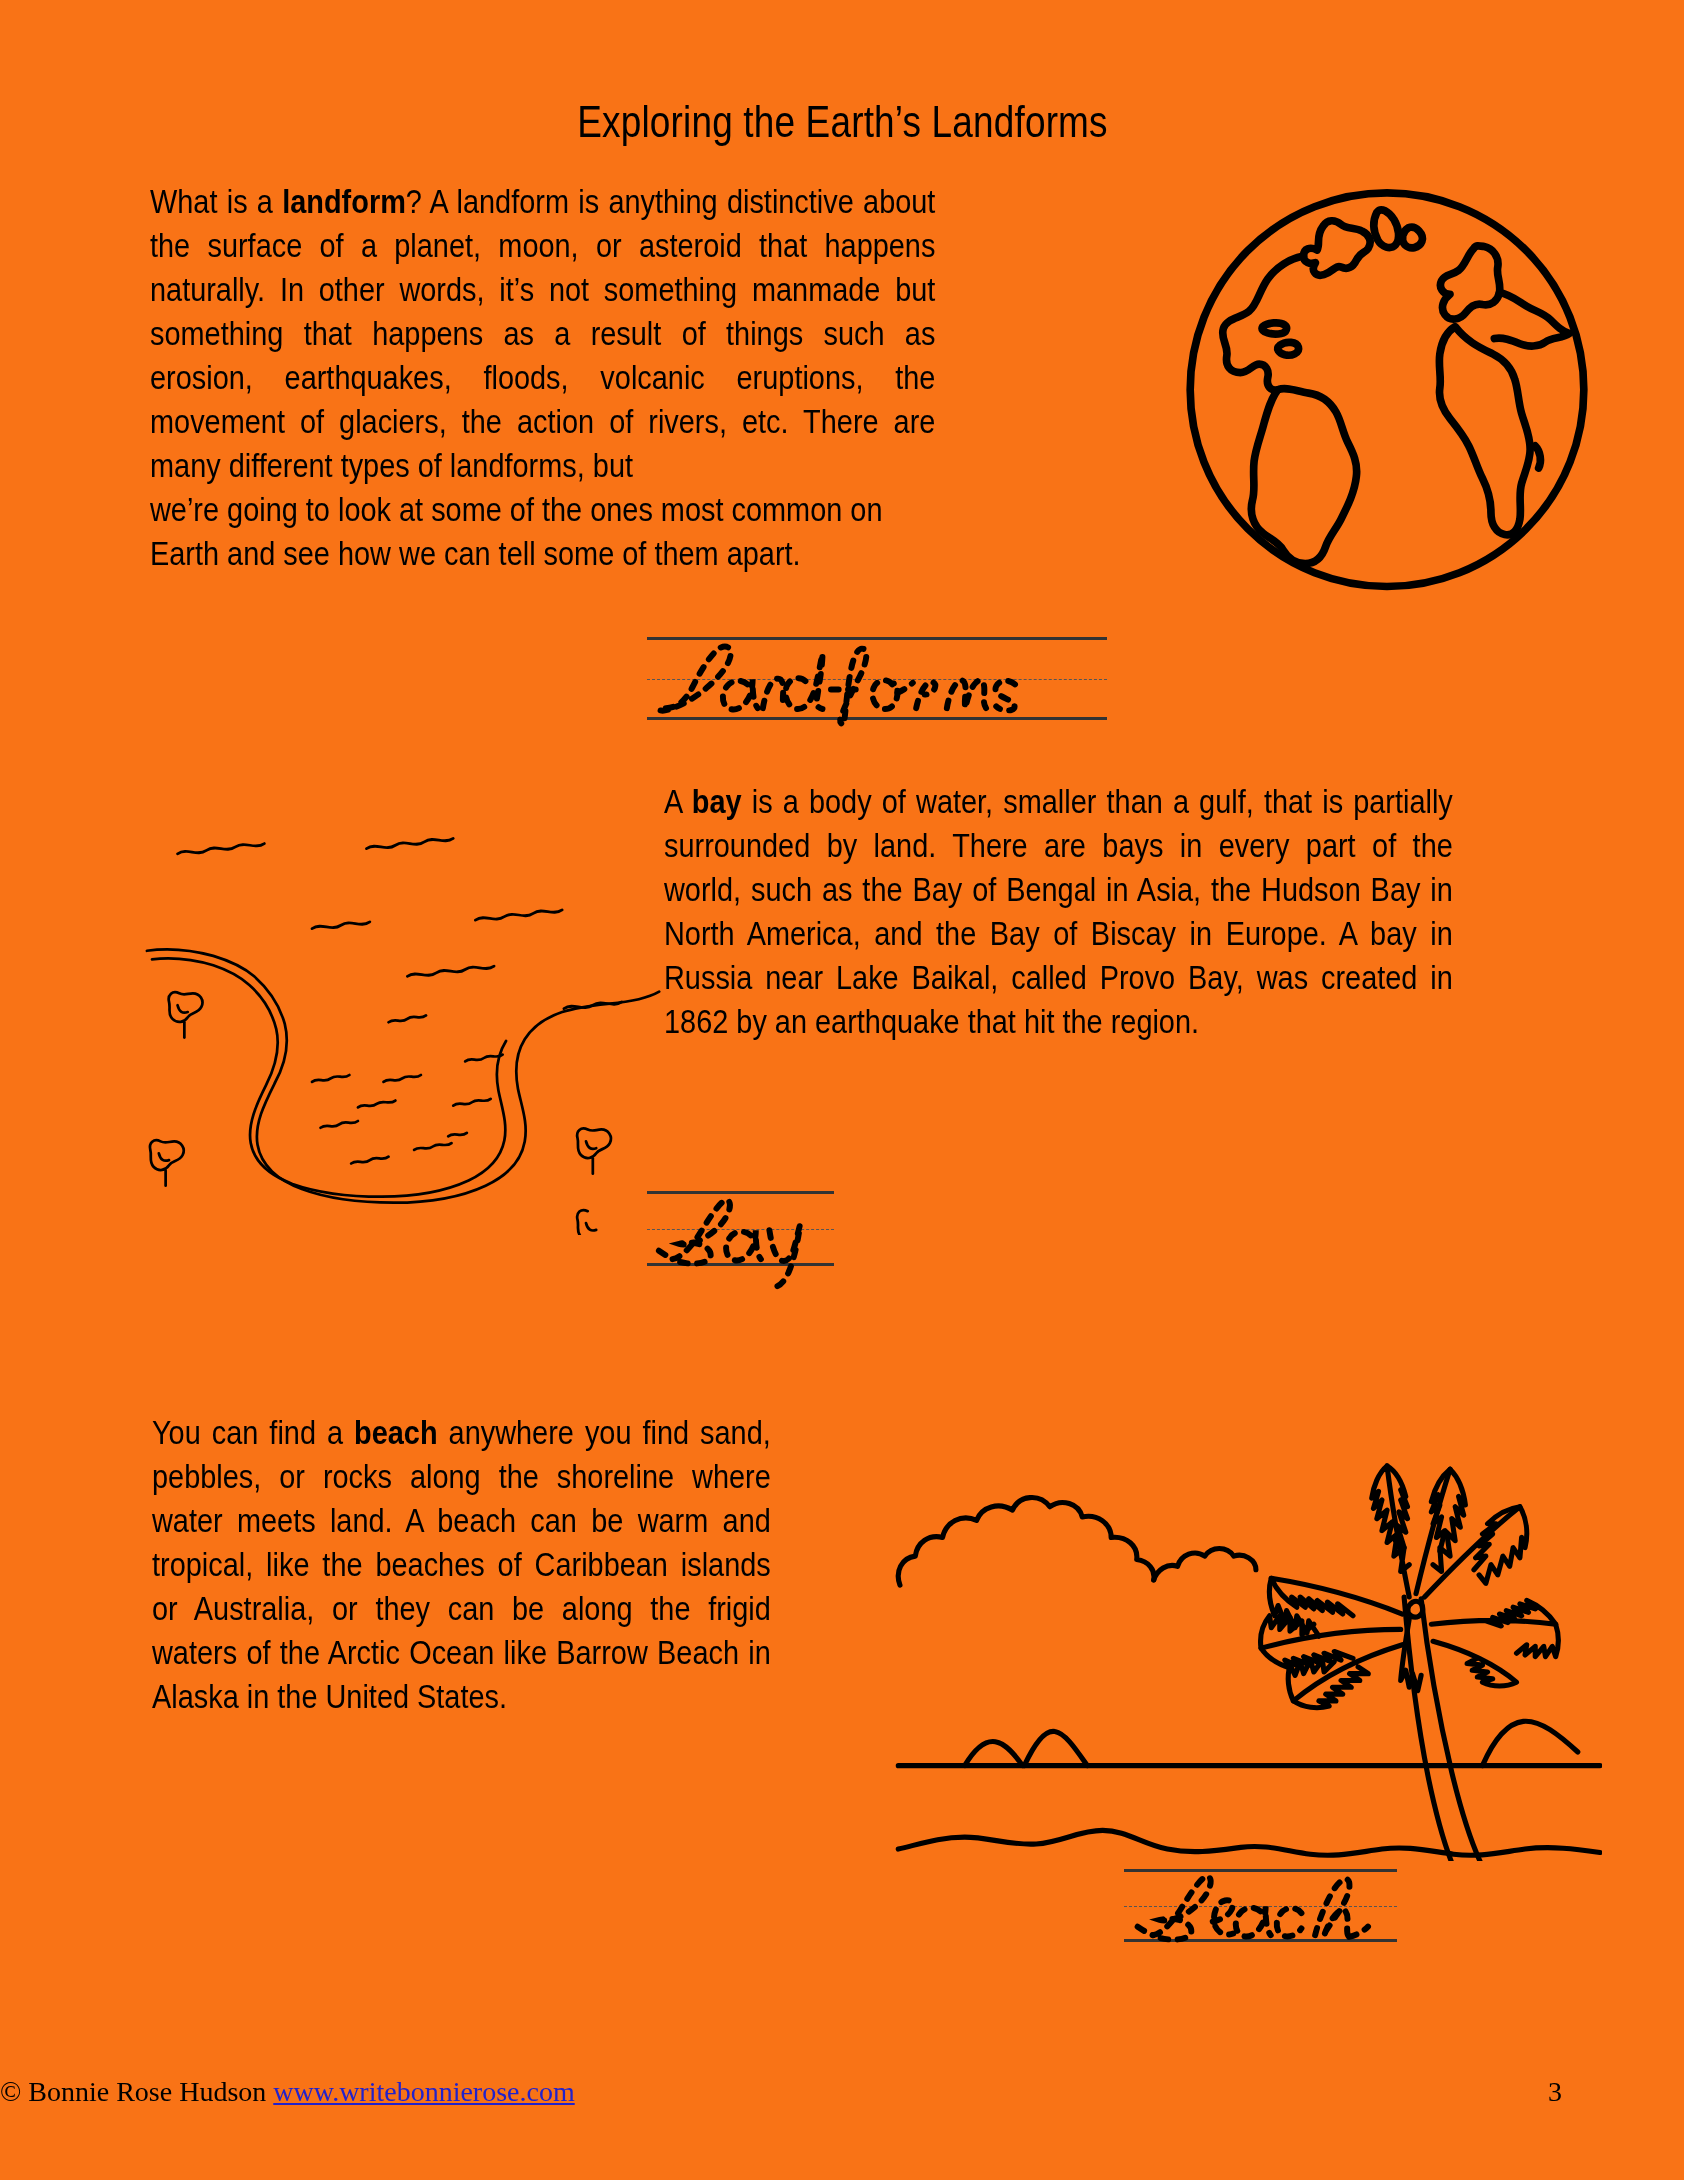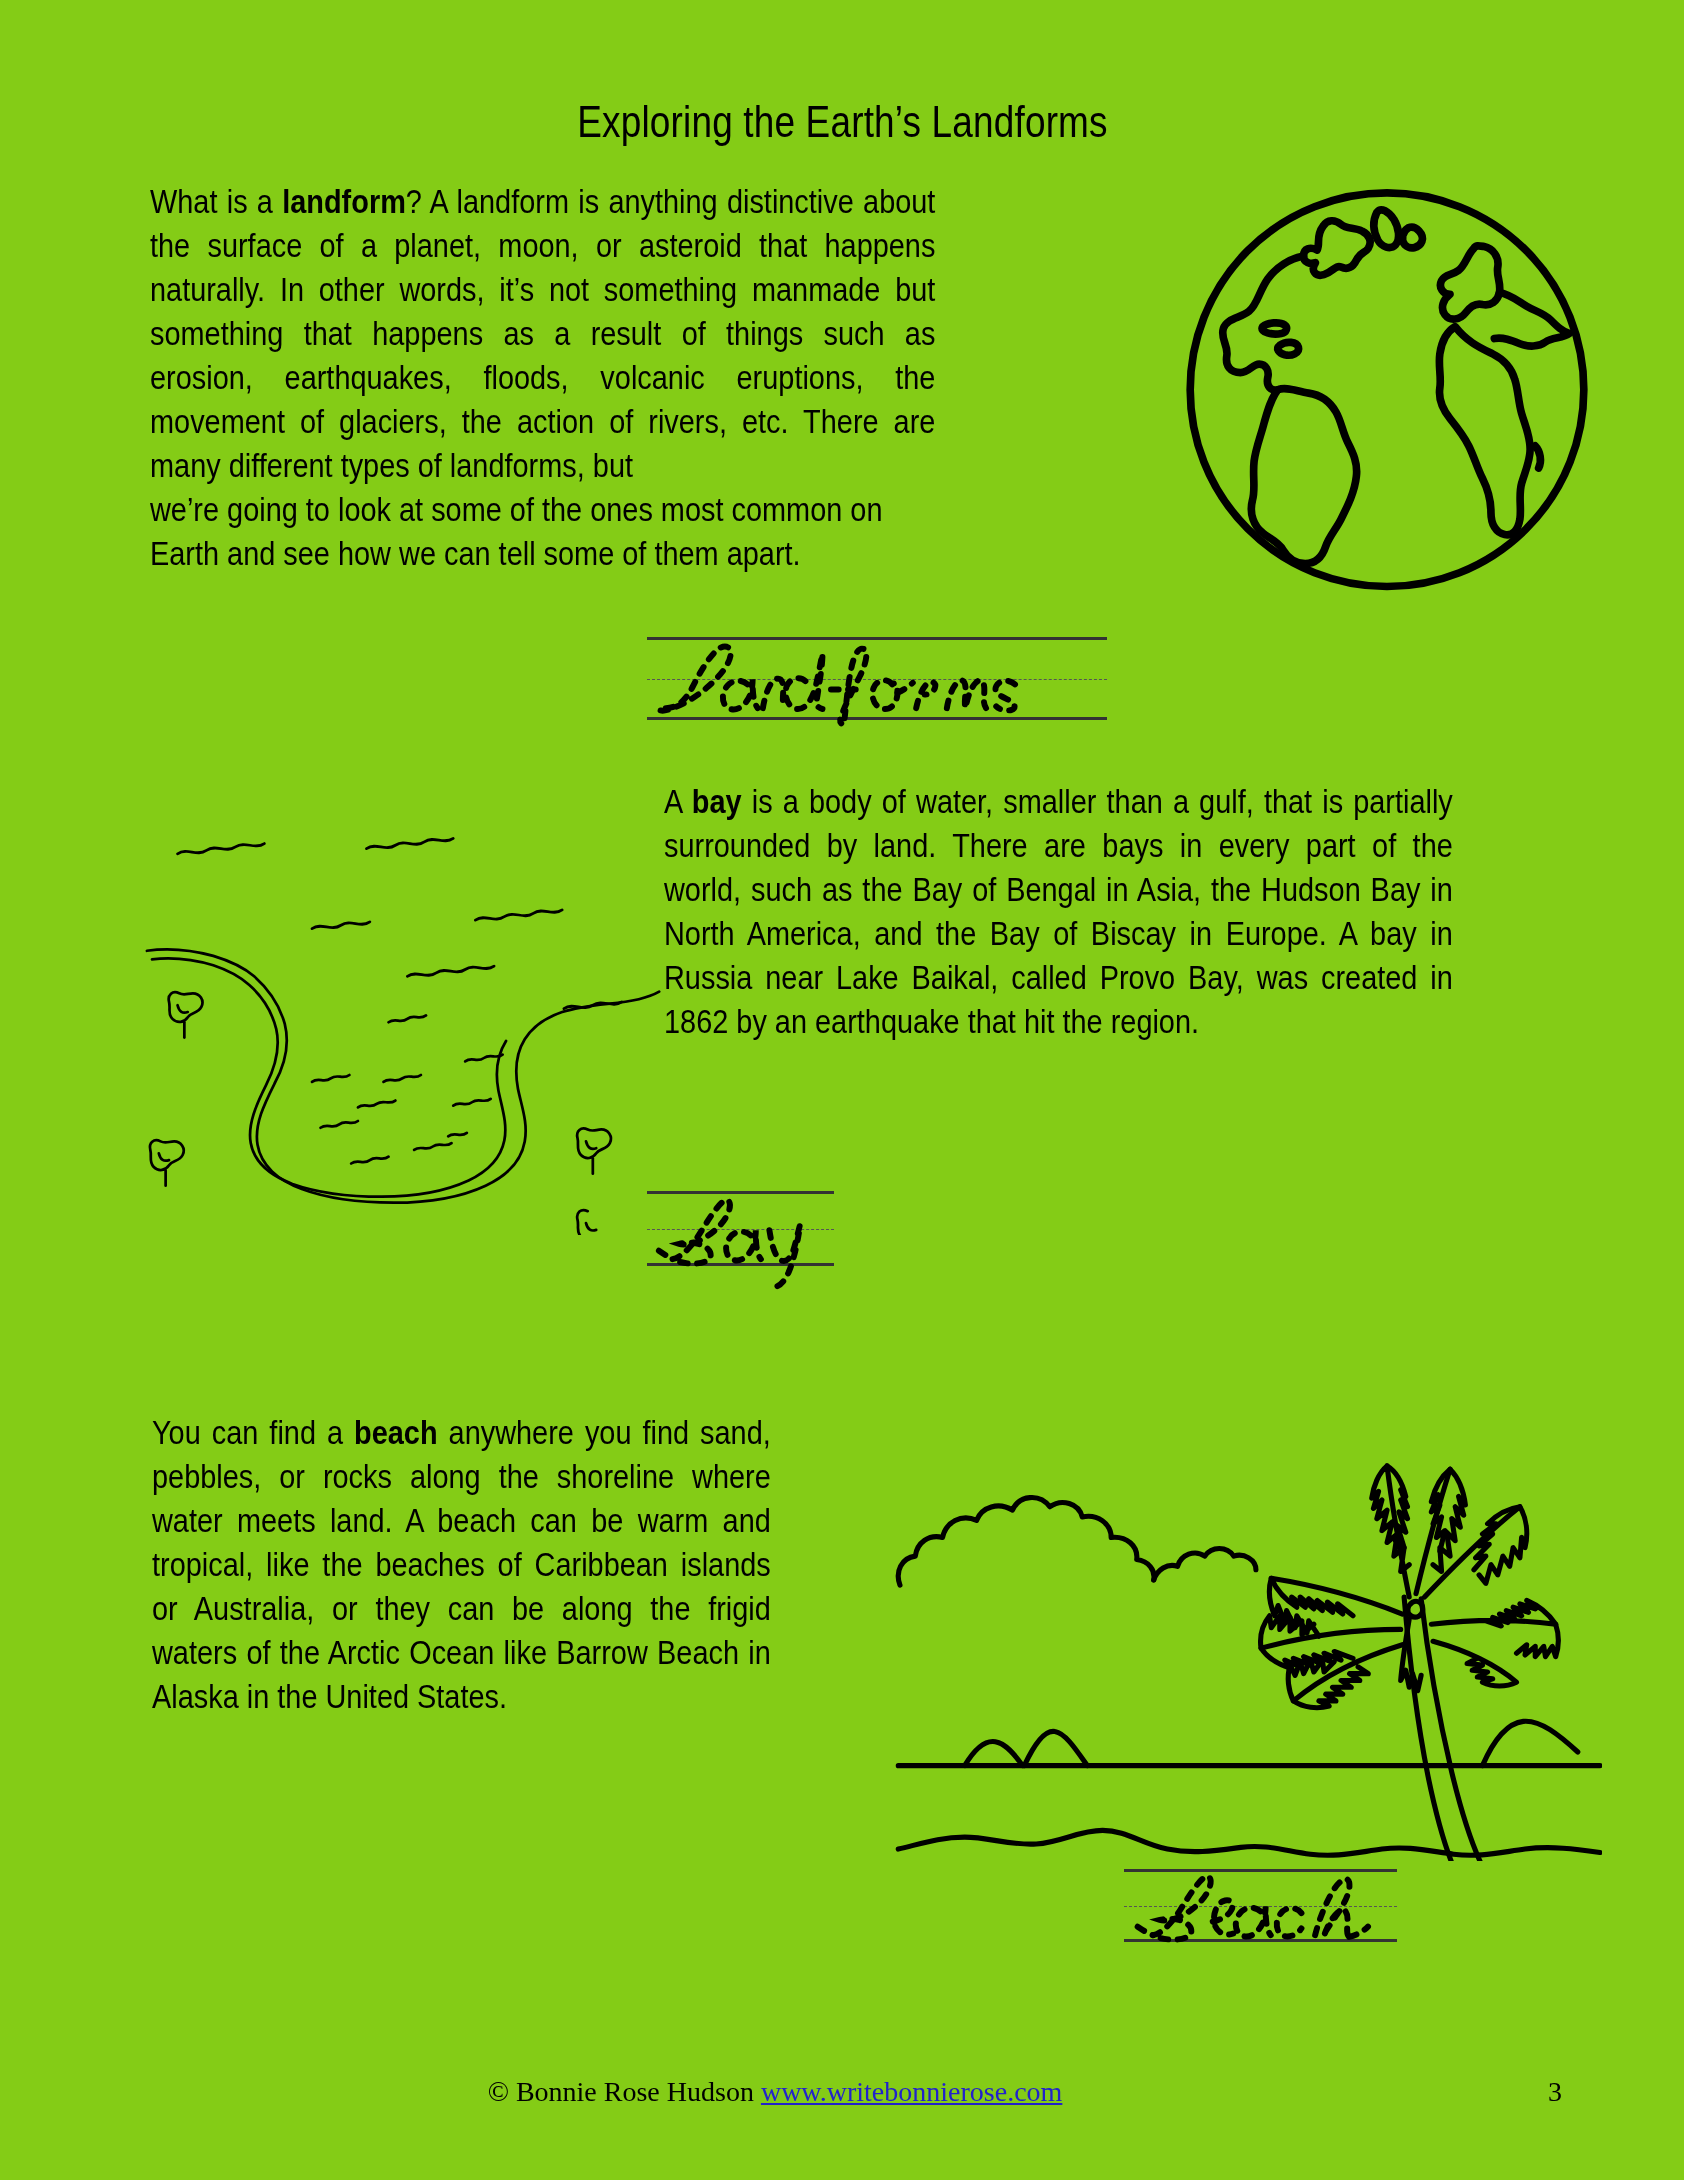--- a/index.html
+++ b/index.html
@@ -9,21 +9,21 @@
     background: #ffffff;
   }
   body {
     font-family: "Liberation Sans", sans-serif;
     color: #000000;
   }
   .page {
     position: relative;
     width: 1685px;
     height: 2181px;
-    background: #84cc16;
+    background: #f97316;
     overflow: hidden;
   }
 
   
   .page-title {
     position: absolute;
     left: 0;
     top: 97px;
     width: 1685px;
     text-align: center;
@@ -104,25 +104,24 @@
     height: 100%;
     overflow: visible;
   }
 
   
   .footer {
     position: absolute;
     left: 0;
     top: 2076px;
     width: 1470px;
-    text-align: center;
+    text-align: left;
     font-family: "Liberation Serif", serif;
     font-size: 28px;
     color: #000;
-    margin-left: 40px;
   }
   .footer .link {
     color: #2222cc;
     text-decoration: underline;
   }
   .page-number {
     position: absolute;
     left: 1525px;
     top: 2076px;
     width: 60px;

